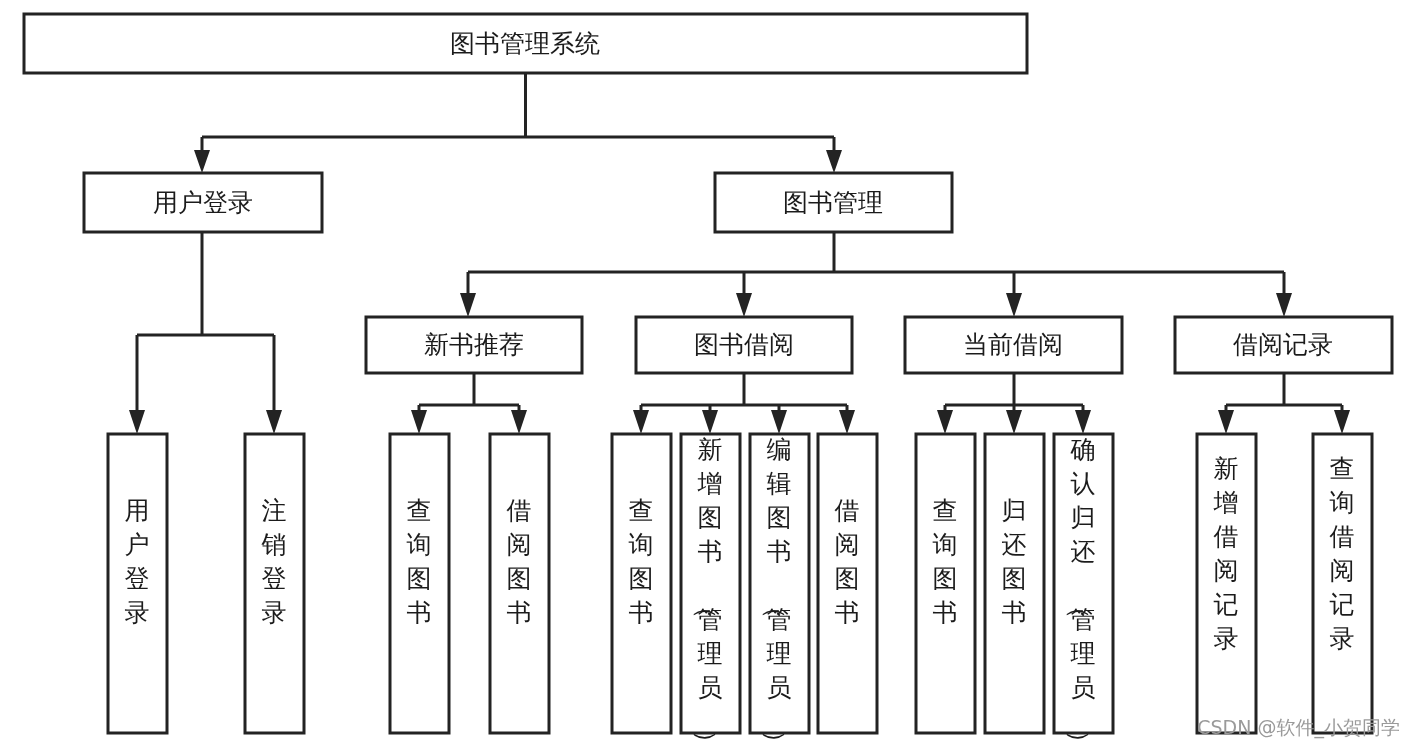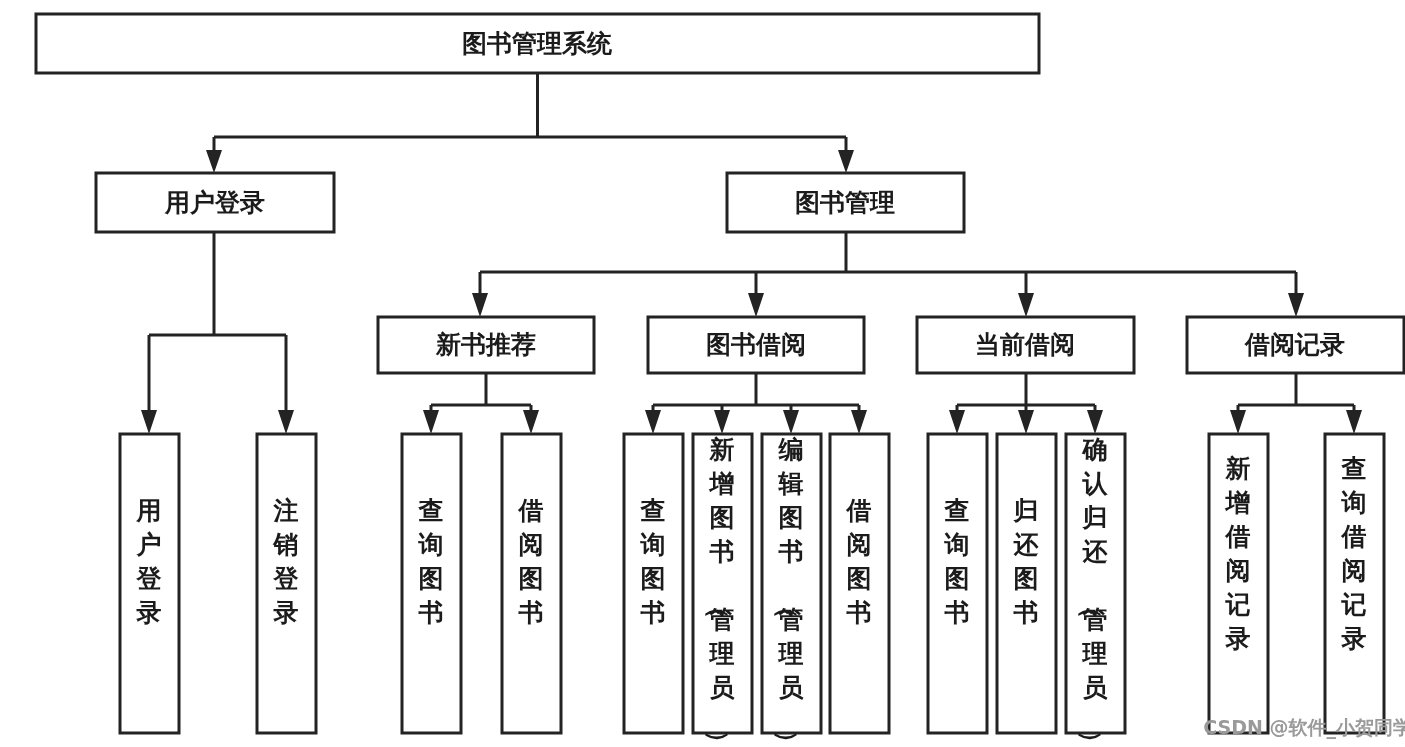--- a/index.html
+++ b/index.html
@@ -10,25 +10,24 @@
   }
   body {
     width: 1405px;
     height: 747px;
     position: relative;
     overflow: hidden;
     font-family: "DejaVu Sans", "Liberation Sans", sans-serif;
   }
   #diagram-root {
     position: absolute;
-    left: 16px;
+    left: 4px;
     top: 0;
     width: 1253px;
     height: 747px;
-    font-weight: bold;
   }
   svg.chart-svg {
     display: block;
     width: 1405px;
     height: 747px;
     background: #ffffff;
   }
   .node-box {
     fill: #ffffff;
     stroke: #232323;

